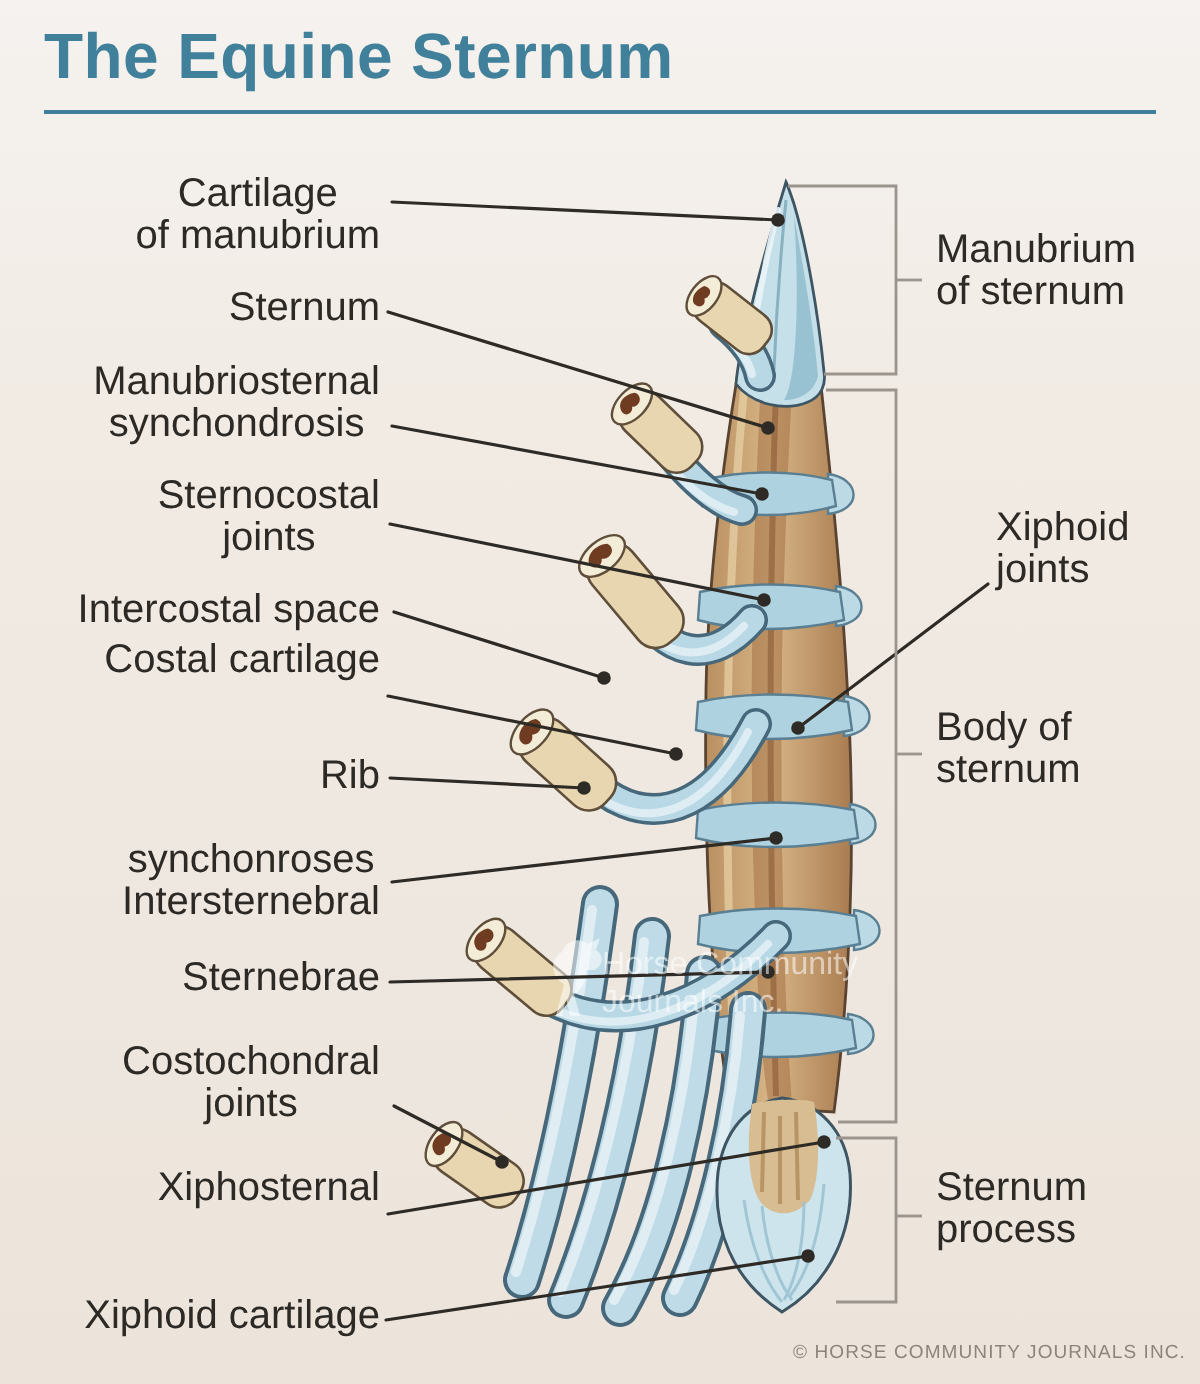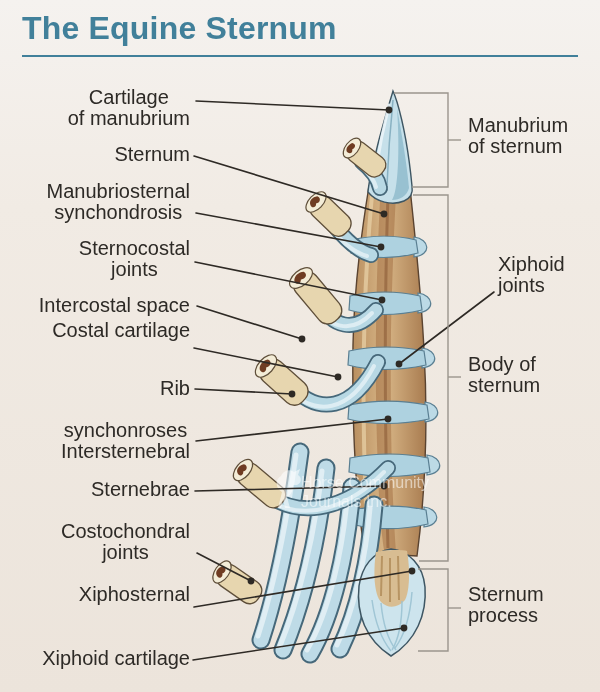--- a/index.html
+++ b/index.html
@@ -280,14 +280,15 @@
   <div class="lbl right-col" style="top:584px">
     <div>Sternum</div>
     <div>process</div>
   </div>
 
   <div class="watermark">
     <div>Horse Community</div>
     <div>Journals Inc.</div>
   </div>
 
+  <div class="copyright">© HORSE COMMUNITY JOURNALS INC.</div>
 
 </div>
 
 </body></html>

